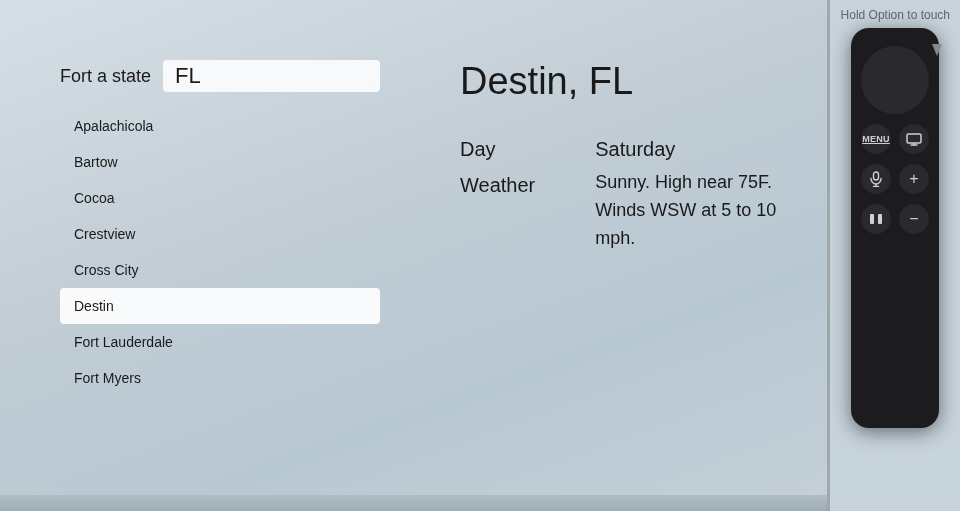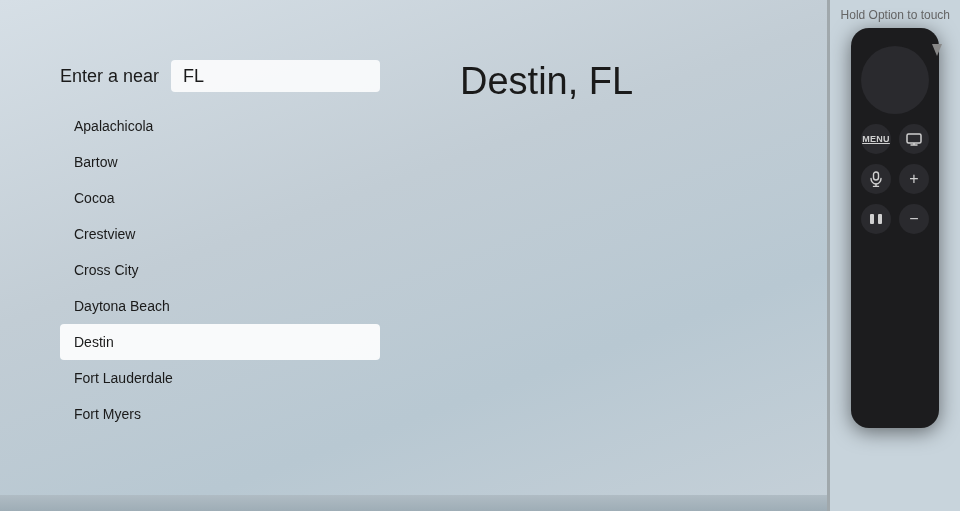--- a/index.html
+++ b/index.html
@@ -46,21 +46,21 @@
       font-size: 18px;
       color: #1a1a1a;
       font-weight: 400;
       white-space: nowrap;
     }
 
     .state-input-box {
       background: rgba(255,255,255,0.85);
       border-radius: 4px;
       padding: 4px 12px;
-      font-size: 18px;
+      font-size: 22px;
       color: #1a1a1a;
       flex: 1;
       height: 32px;
       display: flex;
       align-items: center;
       border: none;
     }
 
     .city-item {
       padding: 10px 14px;
@@ -260,41 +260,50 @@
     }
   </style>
 </head>
 <body>
 
 <div class="tv-screen">
 
   <div class="city-list-panel">
 
     <div class="state-input-row">
-      <span class="state-label">Enter a near</span>
+      <span class="state-label">Fort a state</span>
       <div class="state-input-box">
         <span>FL</span>
       </div>
     </div>
 
     <div id="city-list">
         <div class="city-item">Apalachicola</div>
         <div class="city-item">Bartow</div>
         <div class="city-item">Cocoa</div>
         <div class="city-item">Crestview</div>
         <div class="city-item">Cross City</div>
-        <div class="city-item">Daytona Beach</div>
         <div class="city-item selected">Destin</div>
         <div class="city-item">Fort Lauderdale</div>
         <div class="city-item">Fort Myers</div>
       </div>
   </div>
 
   <div class="weather-detail">
     <div class="city-title">Destin, FL</div>
+    <div class="weather-row">
+      <div class="weather-labels">
+        <span class="weather-label">Day</span>
+        <span class="weather-label">Weather</span>
+      </div>
+      <div class="weather-values">
+        <span class="weather-value-day">Saturday</span>
+        <span class="weather-value-desc">Sunny. High near 75F. Winds WSW at 5 to 10 mph.</span>
+      </div>
+    </div>
   </div>
 
   <div class="tv-bottom-bar"></div>
 </div>
 
 <div class="remote-panel">
   <div class="hold-option-label">Hold Option to touch</div>
 
   <div class="cursor"></div>
 

